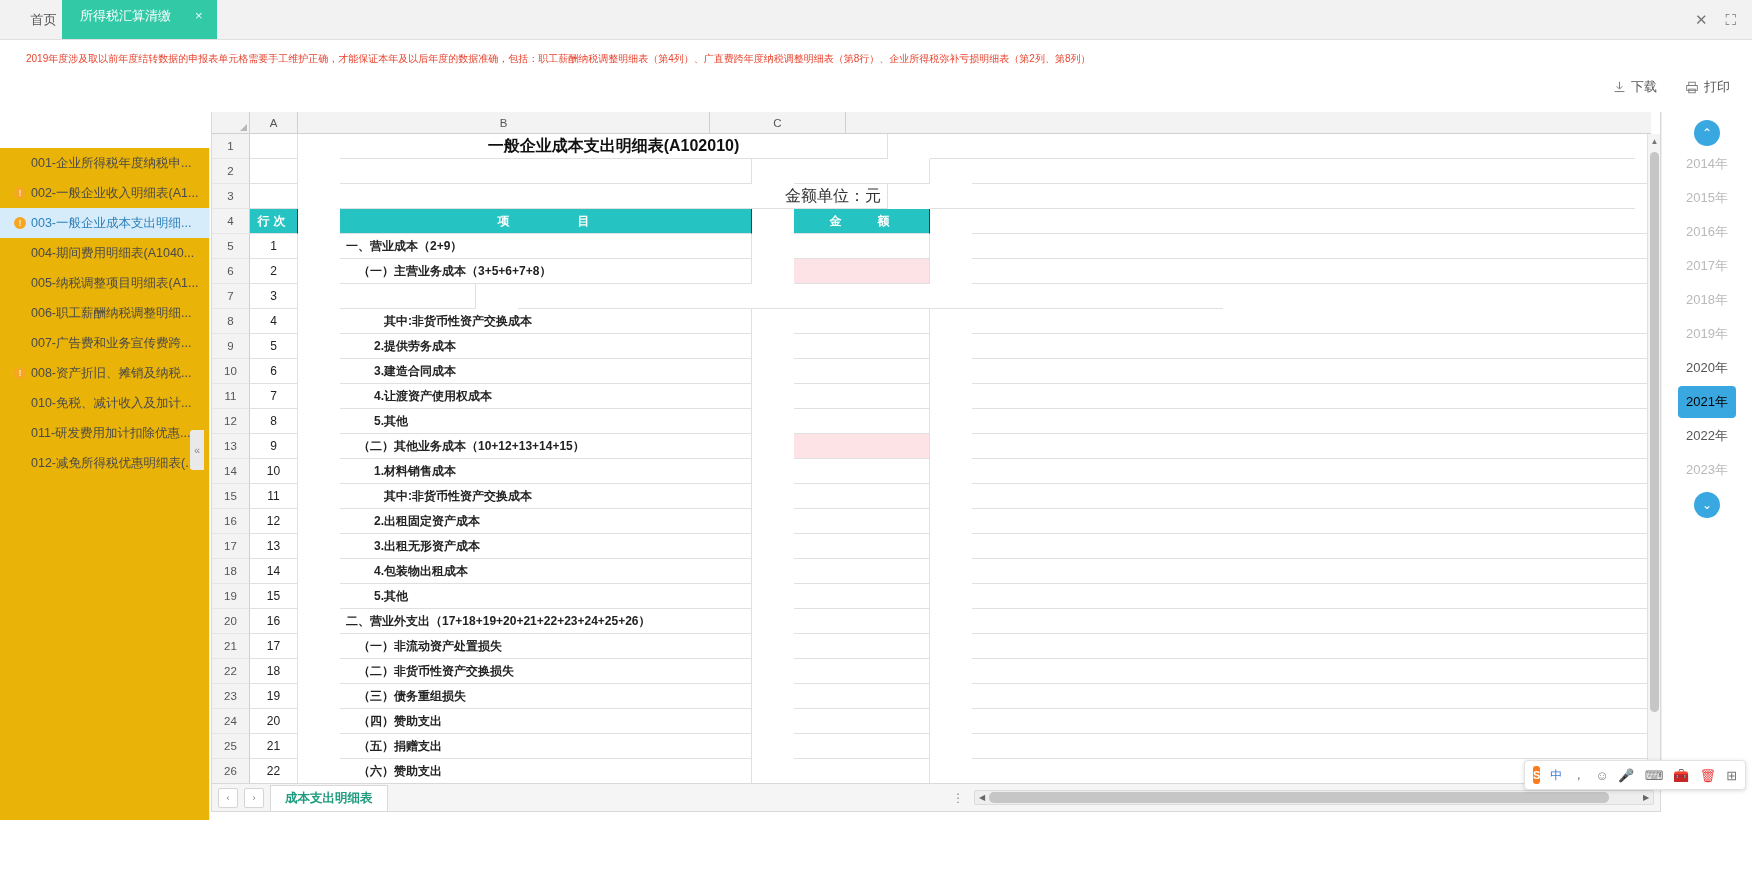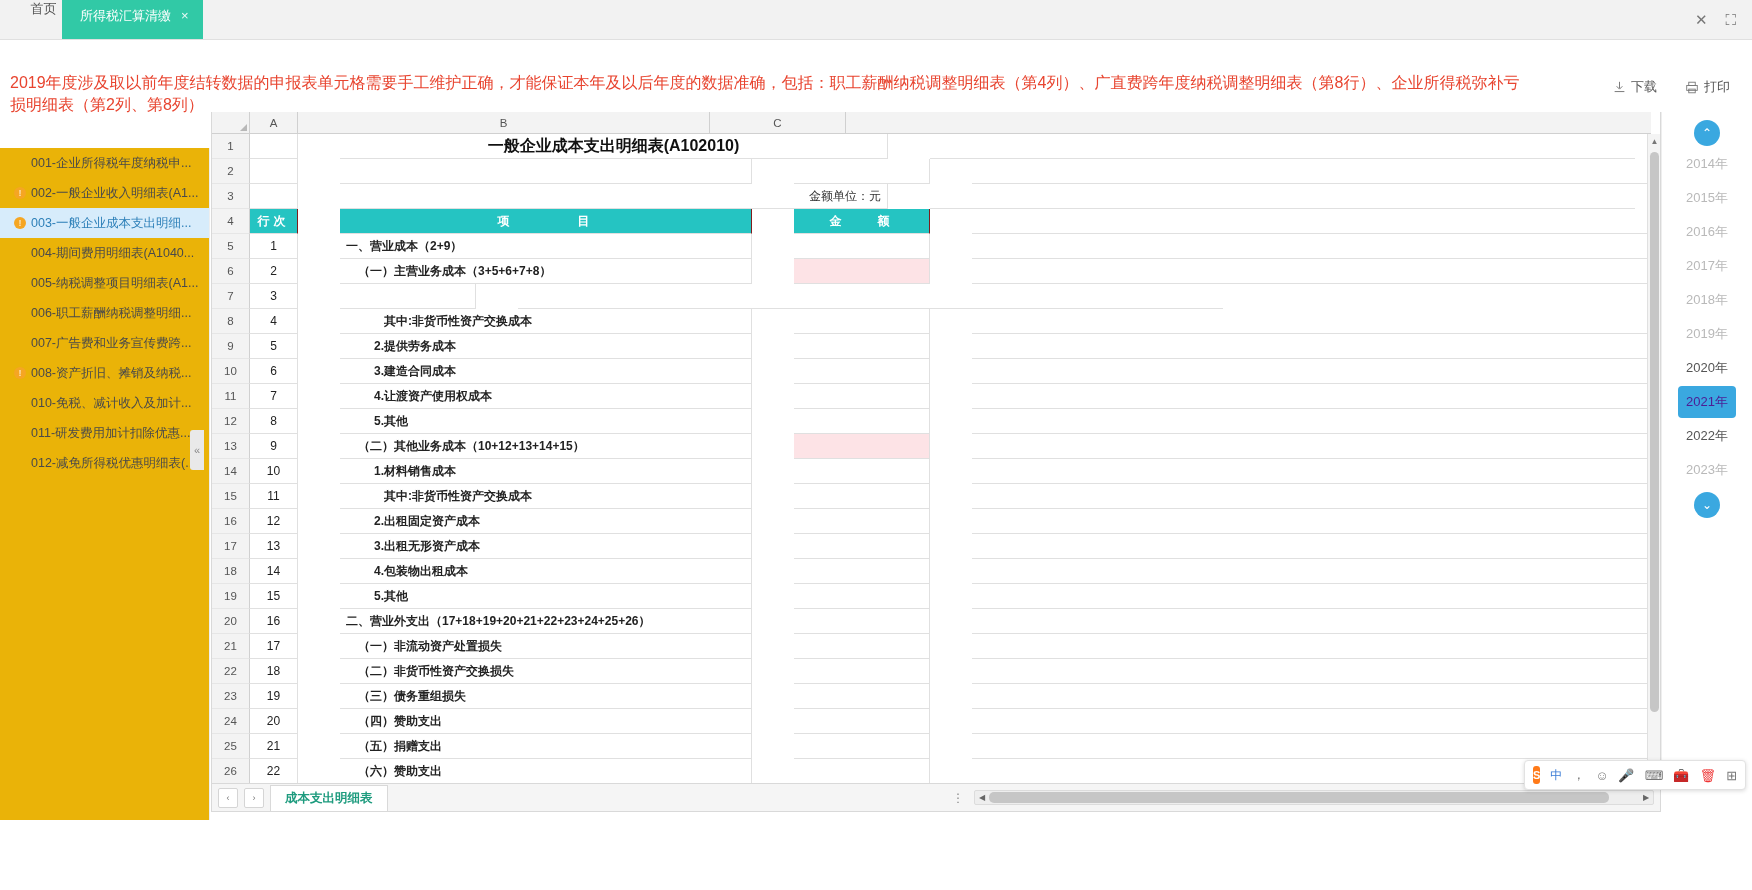--- a/index.html
+++ b/index.html
@@ -12,38 +12,38 @@
   }
   #app { position: relative; width: 1752px; height: 890px; background: #fff; }
 
   
   .tabbar {
     position: absolute; top: 0; left: 0; width: 1752px; height: 40px;
     background: #f2f2f2; border-bottom: 1px solid #e0e0e0;
     display: flex; align-items: stretch;
   }
   .tab-home {
-    width: 62px; display: flex; align-items: flex-start; justify-content: center;
+    width: 62px; display: flex; align-items: center; justify-content: center;
     font-size: 13px; color: #555; background: #f2f2f2; cursor: pointer; padding-left: 25px;
   }
   .tab-active {
     min-width: 140px; padding: 0 14px 8px 18px;
     background: #31c9a6; color: #fff; font-size: 13px;
-    display: flex; align-items: center; gap: 10px; cursor: pointer;
+    display: flex; align-items: center; gap: 24px; cursor: pointer;
   }
   .tab-active .tab-close { font-size: 13px; opacity: .9; }
   .tabbar-right {
     margin-left: auto; display: flex; align-items: center; gap: 18px; padding-right: 16px;
   }
   .tabbar-right .ic { font-size: 15px; color: #777; cursor: pointer; }
 
   
   .notice {
-    position: absolute; top: 48px; left: 10px; width: 1520px;
-    font-size: 16px; line-height: 22px; color: #e8442f; margin-top: 24px;
+    position: absolute; top: 48px; left: 26px; width: 1520px;
+    font-size: 10px; line-height: 22px; color: #e8442f;
   }
   .topactions {
     position: absolute; top: 78px; right: 22px;
     display: flex; gap: 28px; align-items: center; justify-content: space-between;
   }
   .topactions .act { font-size: 13px; color: #555; cursor: pointer; display: flex; align-items: center; gap: 5px; }
   .topactions .act svg { display: block; }
 
   
   .formlist {
@@ -105,21 +105,21 @@
     font-size: 12px; color: #222; display: flex; align-items: center;
     padding: 0 6px; overflow: hidden; white-space: nowrap;
   }
   .ca { width: 48px; }
   .cb { width: 412px; }
   .cc { width: 136px; }
   .crest { width: 705px; border-right: none; }
   .title-cell {
     justify-content: center; font-size: 16px; font-weight: bold; color: #111;
   }
-  .unit-cell { justify-content: flex-end; font-size: 12px; color: #333; }
+  .unit-cell { justify-content: flex-end; font-size: 16px; color: #333; }
   .hdr-cell {
     background: #25c4c2; color: #fff; font-weight: bold; justify-content: center;
     letter-spacing: 4px; border-right: 1px solid #7f1d1d;
   }
   .pink { background: #fde3e6; }
   .b-bold { font-weight: bold; }
   .indent1 { padding-left: 18px; }
   .indent2 { padding-left: 34px; }
   .indent3 { padding-left: 44px; }
   .num-center { justify-content: center; }
@@ -162,21 +162,21 @@
   }
   .circ {
     width: 26px; height: 26px; border-radius: 50%; background: #3aa8e0; color: #fff;
     display: flex; align-items: center; justify-content: center; font-size: 12px; cursor: pointer;
   }
   .yr {
     width: 58px; height: 32px; line-height: 32px; text-align: center;
     font-size: 13px; color: #b9b9b9; cursor: pointer; border-radius: 4px; margin-top: 2px;
   }
   .yr.near { color: #555; }
-  .yr.cur { background: #3aa8e0; color: #4c1d95; }
+  .yr.cur { background: #3aa8e0; color: #000000; }
 
   
   .ime {
     position: absolute; left: 1524px; top: 760px; width: 222px; height: 30px;
     background: #fff; border: 1px solid #e2e2e2; border-radius: 4px;
     display: flex; align-items: center; gap: 10px; padding: 0 8px;
     box-shadow: 0 1px 4px rgba(0,0,0,.15);
   }
   .ime .sg {
     width: 18px; height: 18px; background: #ff7a18; color: #fff; border-radius: 3px;

